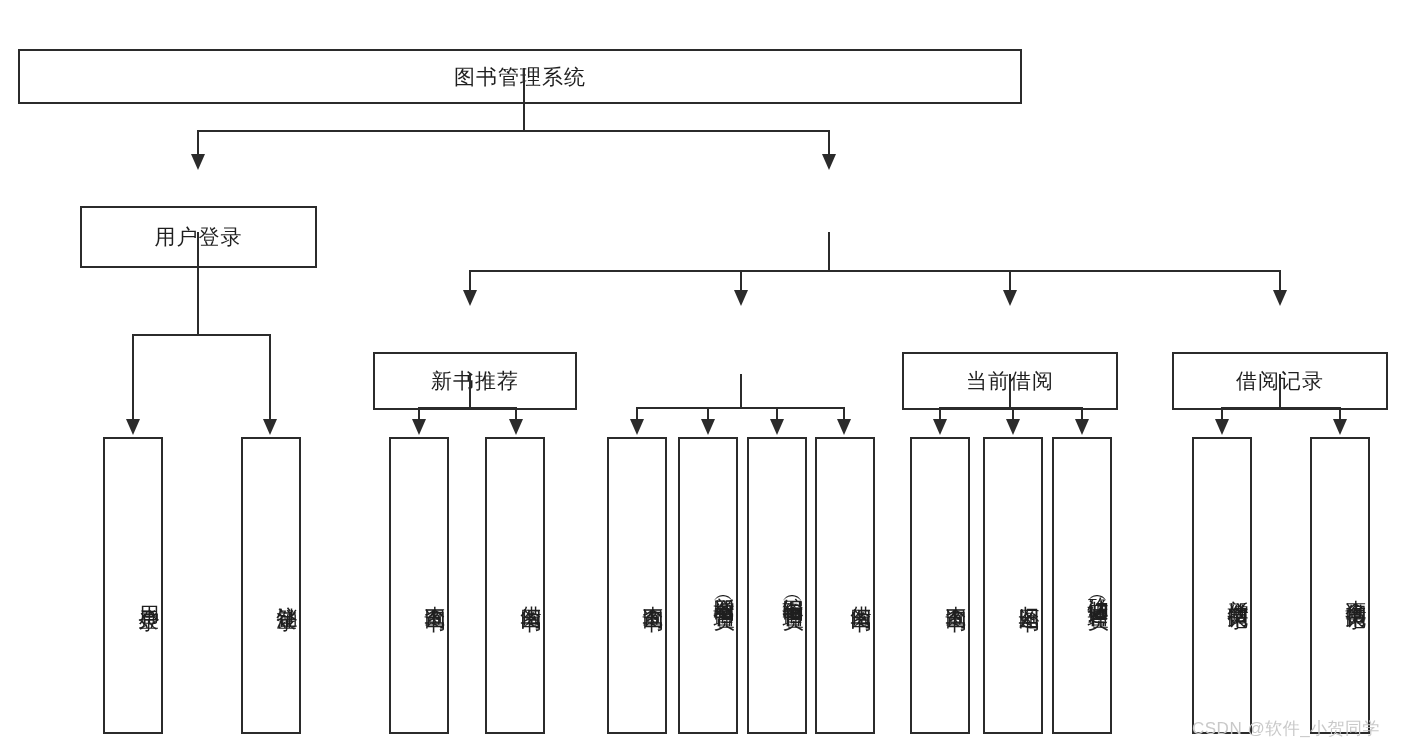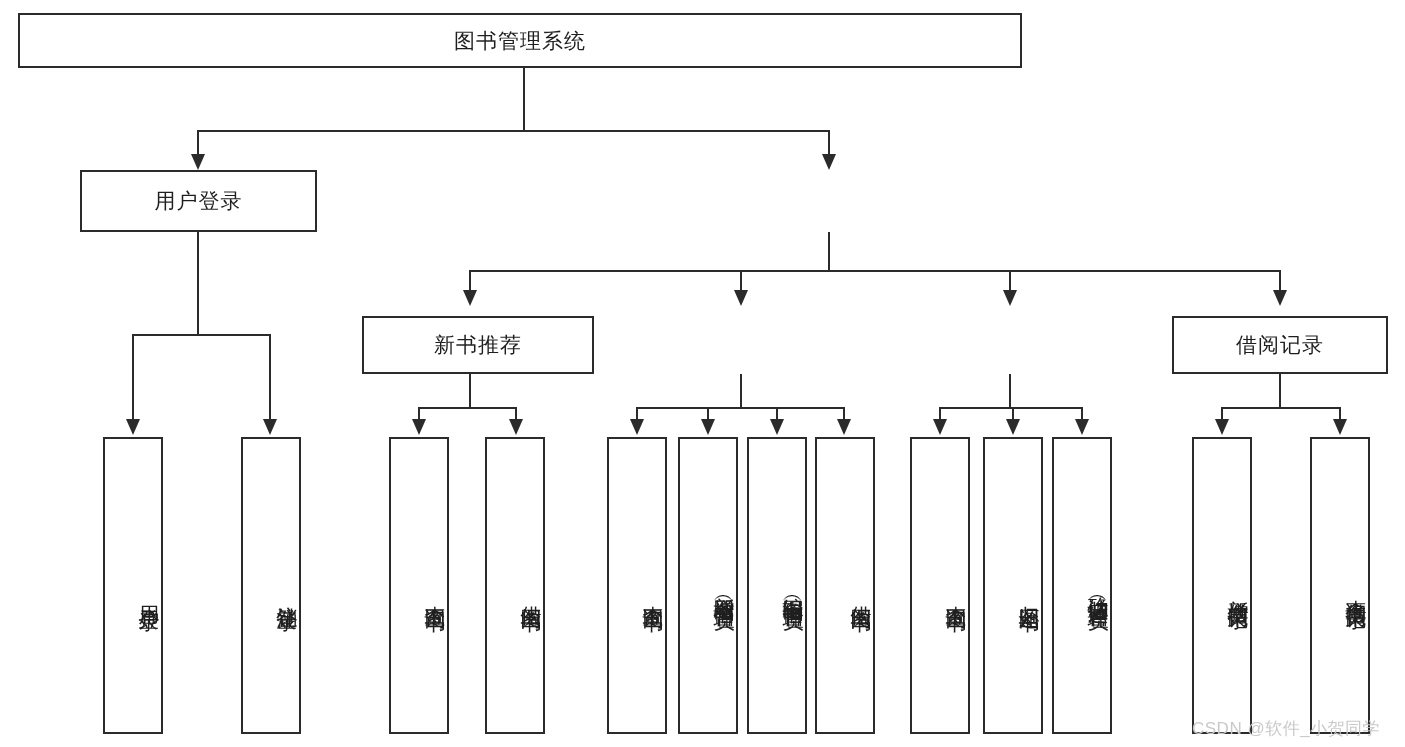--- a/index.html
+++ b/index.html
@@ -25,20 +25,21 @@
     background: #ffffff;
     display: flex;
     align-items: center;
     justify-content: center;
     color: #1f1f1f;
   }
   .node.horiz {
     font-size: 21px;
     letter-spacing: 1px;
     line-height: 1.2;
+    margin-top: 36px;
   }
   .node.root {
     font-size: 21px;
   }
   
   .node.vert {
     writing-mode: vertical-rl;
     text-orientation: upright;
     align-items: flex-start;
     justify-content: center;
@@ -112,21 +113,22 @@
 
   <div class="ln v" style="left:740px; top:270px; height:22px;"></div>
   <div class="arrow" style="left:734px; top:290px;"></div>
 
   <div class="ln v" style="left:1009px; top:270px; height:22px;"></div>
   <div class="arrow" style="left:1003px; top:290px;"></div>
 
   <div class="ln v" style="left:1279px; top:270px; height:22px;"></div>
   <div class="arrow" style="left:1273px; top:290px;"></div>
 
-  <div class="node horiz" style="left:362px; top:316px; width:232px; height:58px;">新书推荐</div>
+  <div class="node horiz" style="left:373px; top:316px; width:204px; height:58px;">新书推荐</div>
+  <div class="node horiz" style="left:902px; top:316px; width:216px; height:58px;">当前借阅</div>
   <div class="node horiz" style="left:1172px; top:316px; width:216px; height:58px;">借阅记录</div>
 
   <div class="ln v" style="left:469px; top:374px; height:33px;"></div>
   <div class="ln h" style="left:418px; top:407px; width:99px;"></div>
   <div class="ln v" style="left:418px; top:407px; height:14px;"></div>
   <div class="arrow" style="left:412px; top:419px;"></div>
   <div class="ln v" style="left:515px; top:407px; height:14px;"></div>
   <div class="arrow" style="left:509px; top:419px;"></div>
 
   <div class="ln v" style="left:740px; top:374px; height:33px;"></div>

